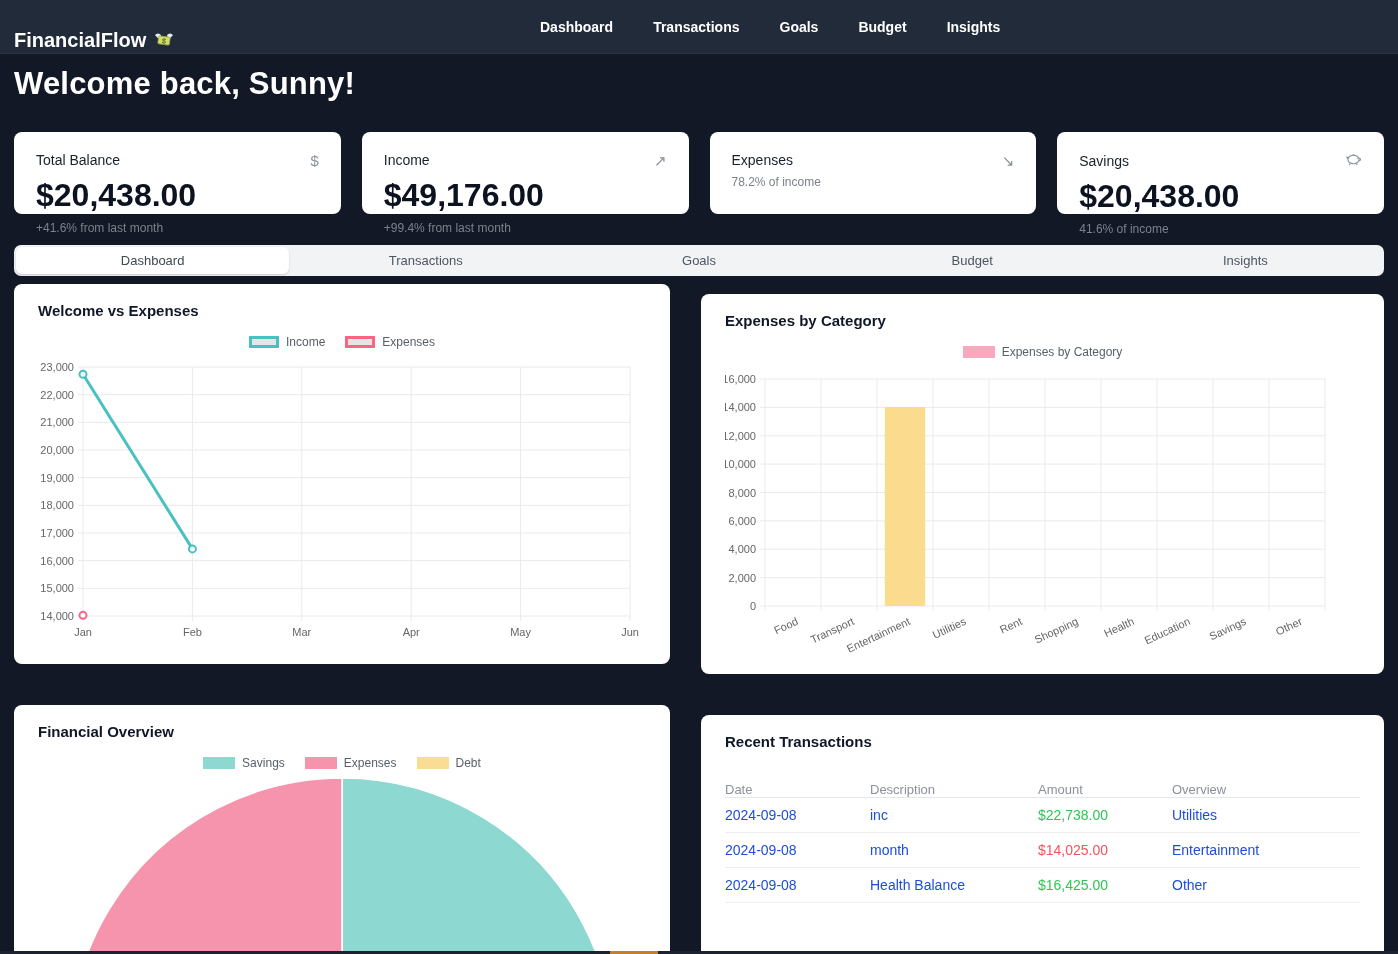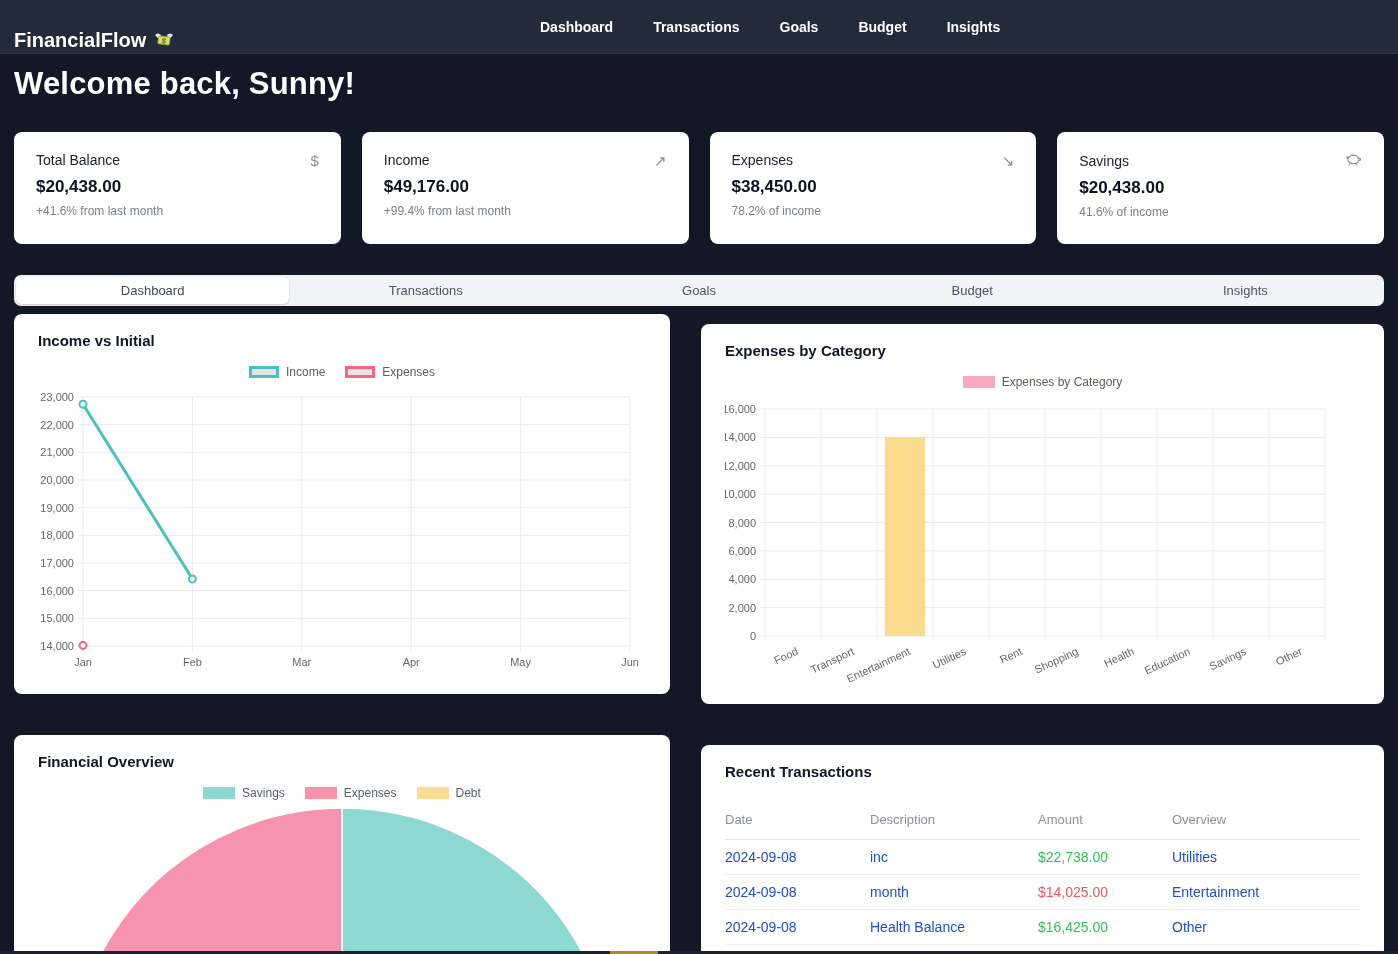--- a/index.html
+++ b/index.html
@@ -19,26 +19,26 @@
   .brand-icon { display: inline-flex; }
   .nav-links { position: absolute; left: 540px; display: flex; gap: 40px; }
   .nav-link { color: #fff; font-size: 14px; font-weight: bold; cursor: pointer; }
   
   .hero { padding: 12px 14px 30px; }
   .hero h1 { color: #fff; font-size: 31px; font-weight: bold; letter-spacing: 0.2px; }
   
   .cards { display: flex; gap: 21px; padding: 0 14px; }
   .stat-card {
     flex: 1; background: #fff; border-radius: 8px;
-    padding: 20px 22px 18px; height: 112px;
+    padding: 20px 22px 18px; height: 82px;
   }
   .stat-head { display: flex; justify-content: space-between; align-items: center; }
   .stat-title { font-size: 14px; color: #19202c; }
   .stat-icon { color: #8b919c; font-size: 15px; line-height: 1; }
-  .stat-value { font-size: 17px; font-weight: bold; color: #0c1220; margin-top: 9px; }
+  .stat-value { font-size: 32px; font-weight: bold; color: #0c1220; margin-top: 9px; }
   .stat-sub { font-size: 12px; color: #7b828c; margin-top: 7px; }
   
   .tabbar {
     margin: 31px 14px 0; height: 31px; background: #f1f3f5;
     border-radius: 7px; display: flex; padding: 2px;
   }
   .tab {
     flex: 1; display: flex; align-items: center; justify-content: center;
     font-size: 13px; color: #4d5663; cursor: pointer; border-radius: 6px;
   }
@@ -58,21 +58,21 @@
   .legend-box-solid { width: 32px; height: 12px; }
   .legend-label { font-size: 12px; color: #585f69; }
   .chart-holder { margin-top: 4px; }
   .pie-holder { margin-top: 2px; overflow: hidden; }
   
   .tx-table { margin-top: 26px; }
   .tx-head, .tx-row {
     display: grid; grid-template-columns: 145px 168px 134px 1fr;
     align-items: center;
   }
-  .tx-head { padding: 6px 0 12px; border-bottom: 1px solid #e3e6ea; }
+  .tx-head { padding: 6px 0 0; border-bottom: 1px solid #e3e6ea; }
   .tx-head span { font-size: 13px; color: #8a919c; }
   .tx-row { padding: 9px 0; border-bottom: 1px solid #eceef1; }
   .tx-row span { font-size: 14px; color: #1d4ed8; }
   .tx-amount { font-weight: normal; }
   
   .viewport-edge { position: absolute; left: 0; bottom: 0; width: 100%; height: 3px; background: #1c2230; }
   .viewport-edge .edge-accent { position: absolute; left: 610px; top: 0; width: 48px; height: 3px; background: #c2802f; }
   svg text { font-family: "Liberation Sans", sans-serif; }
 </style>
 </head>
@@ -118,21 +118,20 @@
       <span class="stat-icon">↗</span>
     </div>
     <div class="stat-value">$49,176.00</div>
     <div class="stat-sub">+99.4% from last month</div>
   </div>
   <div class="stat-card">
     <div class="stat-head">
       <span class="stat-title">Expenses</span>
       <span class="stat-icon">↘</span>
     </div>
-    <div class="stat-value">$38,450.00</div>
     <div class="stat-sub">78.2% of income</div>
   </div>
   <div class="stat-card">
     <div class="stat-head">
       <span class="stat-title">Savings</span>
       <span class="stat-icon">
         <svg width="17" height="15" viewBox="0 0 17 15" fill="none" stroke="#8b919c" stroke-width="1.1">
           <ellipse cx="8.5" cy="7.5" rx="5.6" ry="4.3"></ellipse>
           <path d="M14 6.2 Q15.6 6.4 15.6 7.6 Q15.6 8.7 14 8.8"></path>
           <path d="M4.6 11.4 L4.6 13.2 M11.8 11.4 L11.8 13.2"></path>
@@ -150,21 +149,21 @@
 <div class="tabbar">
   <div class="tab active">Dashboard</div>
   <div class="tab">Transactions</div>
   <div class="tab">Goals</div>
   <div class="tab">Budget</div>
   <div class="tab">Insights</div>
 </div>
 
 <div class="grid-row">
   <div class="panel left chart">
-    <div class="panel-title">Income vs Initial</div>
+    <div class="panel-title">Welcome vs Expenses</div>
     <div class="legend">
       <div class="legend-item">
         <span class="legend-box-line" style="border-color: rgb(75, 192, 192);"></span>
         <span class="legend-label">Income</span>
       </div>
       <div class="legend-item">
         <span class="legend-box-line" style="border-color: rgb(255, 99, 132);"></span>
         <span class="legend-label">Expenses</span>
       </div>
     </div>

